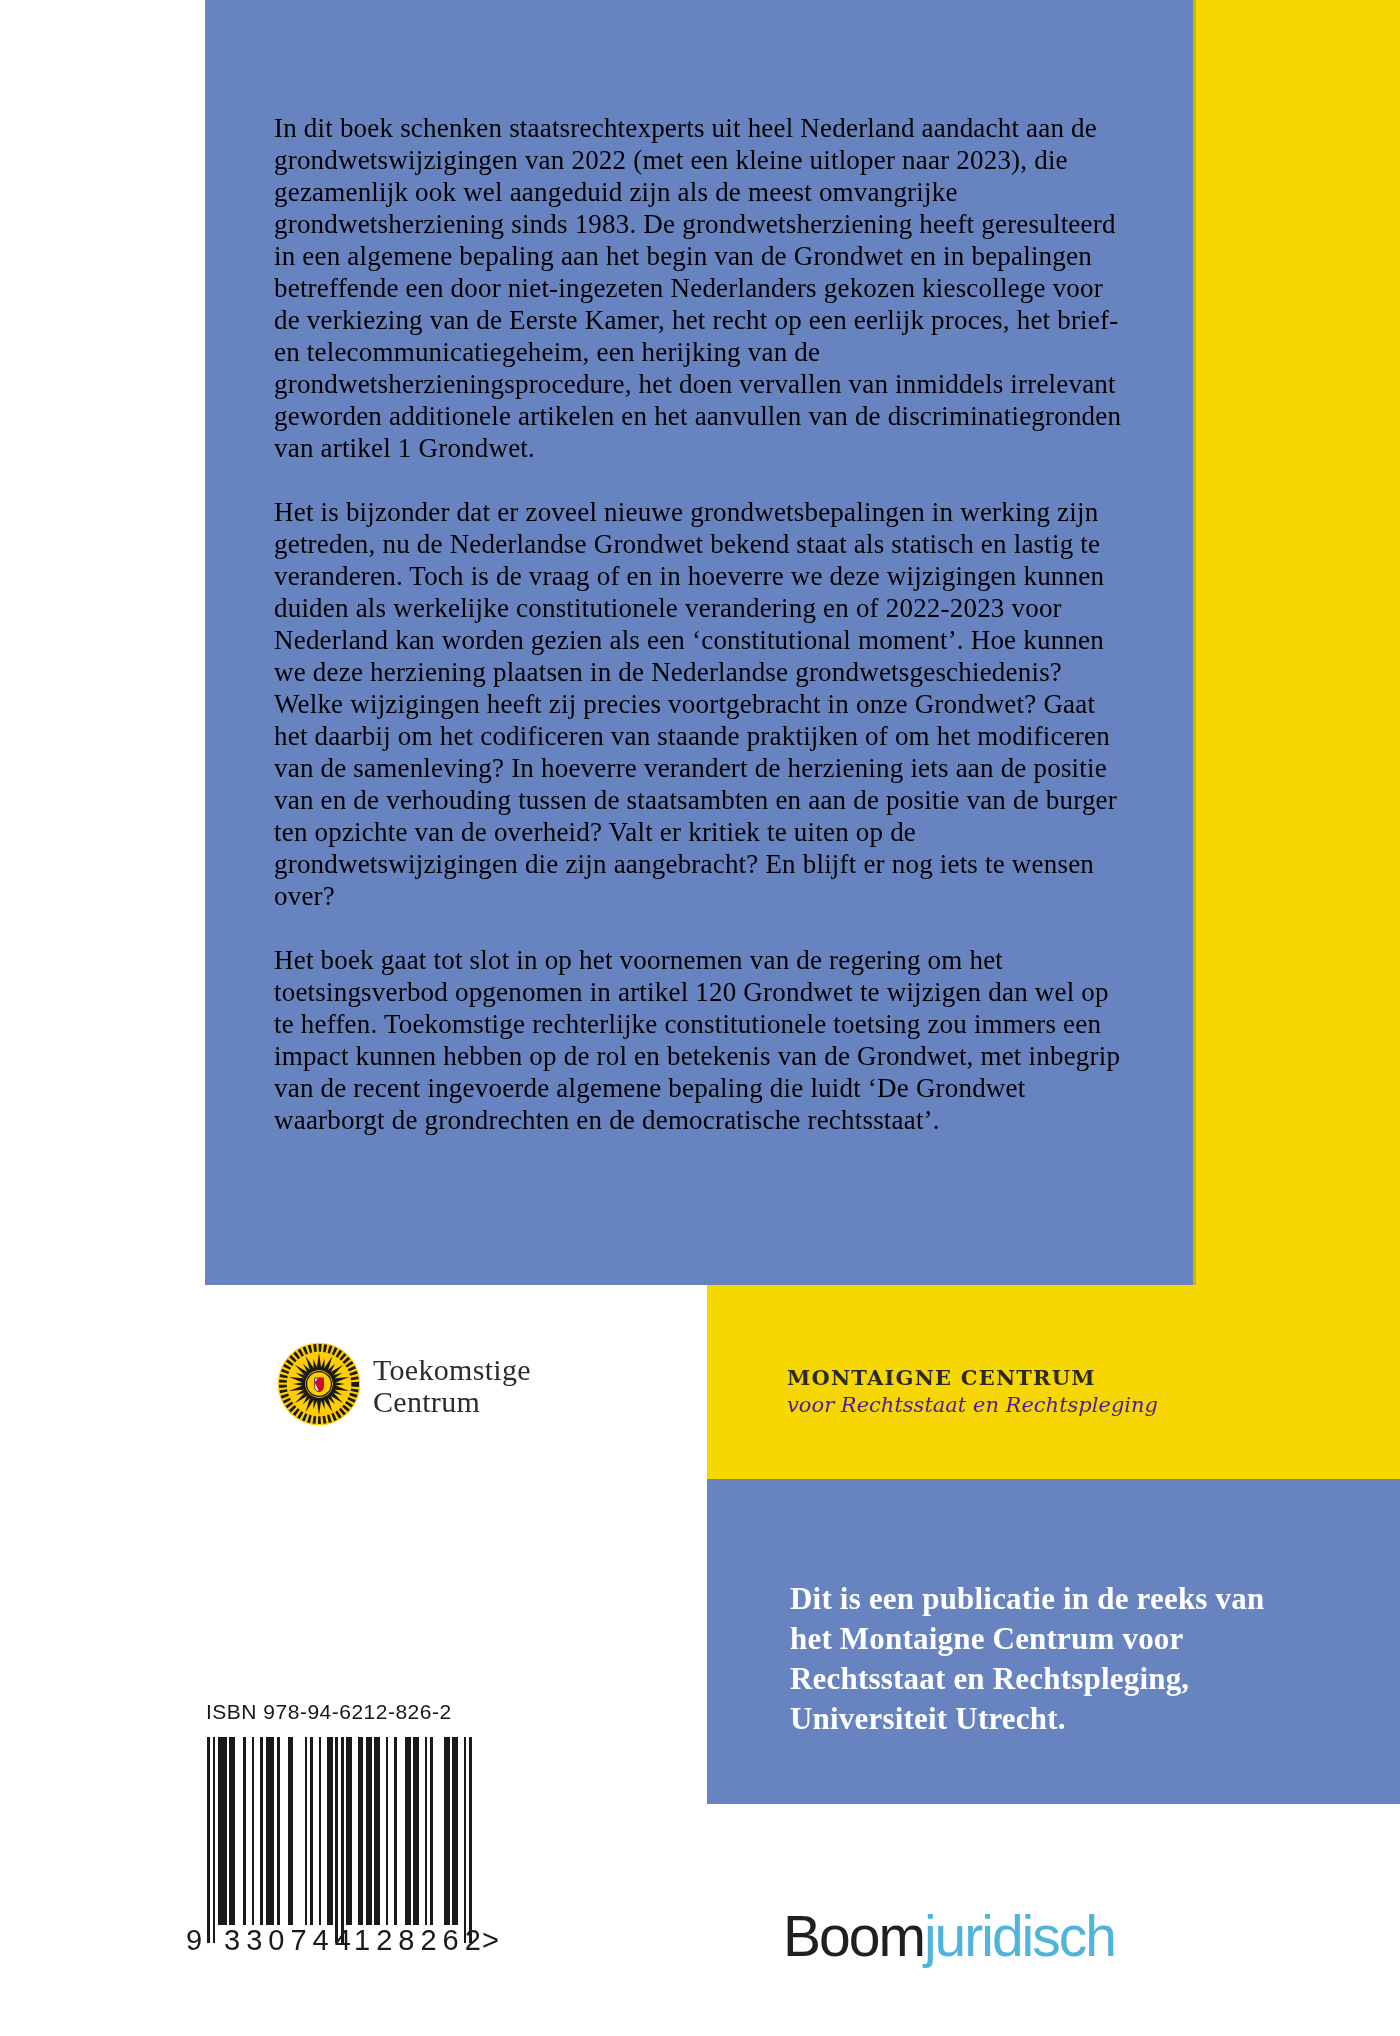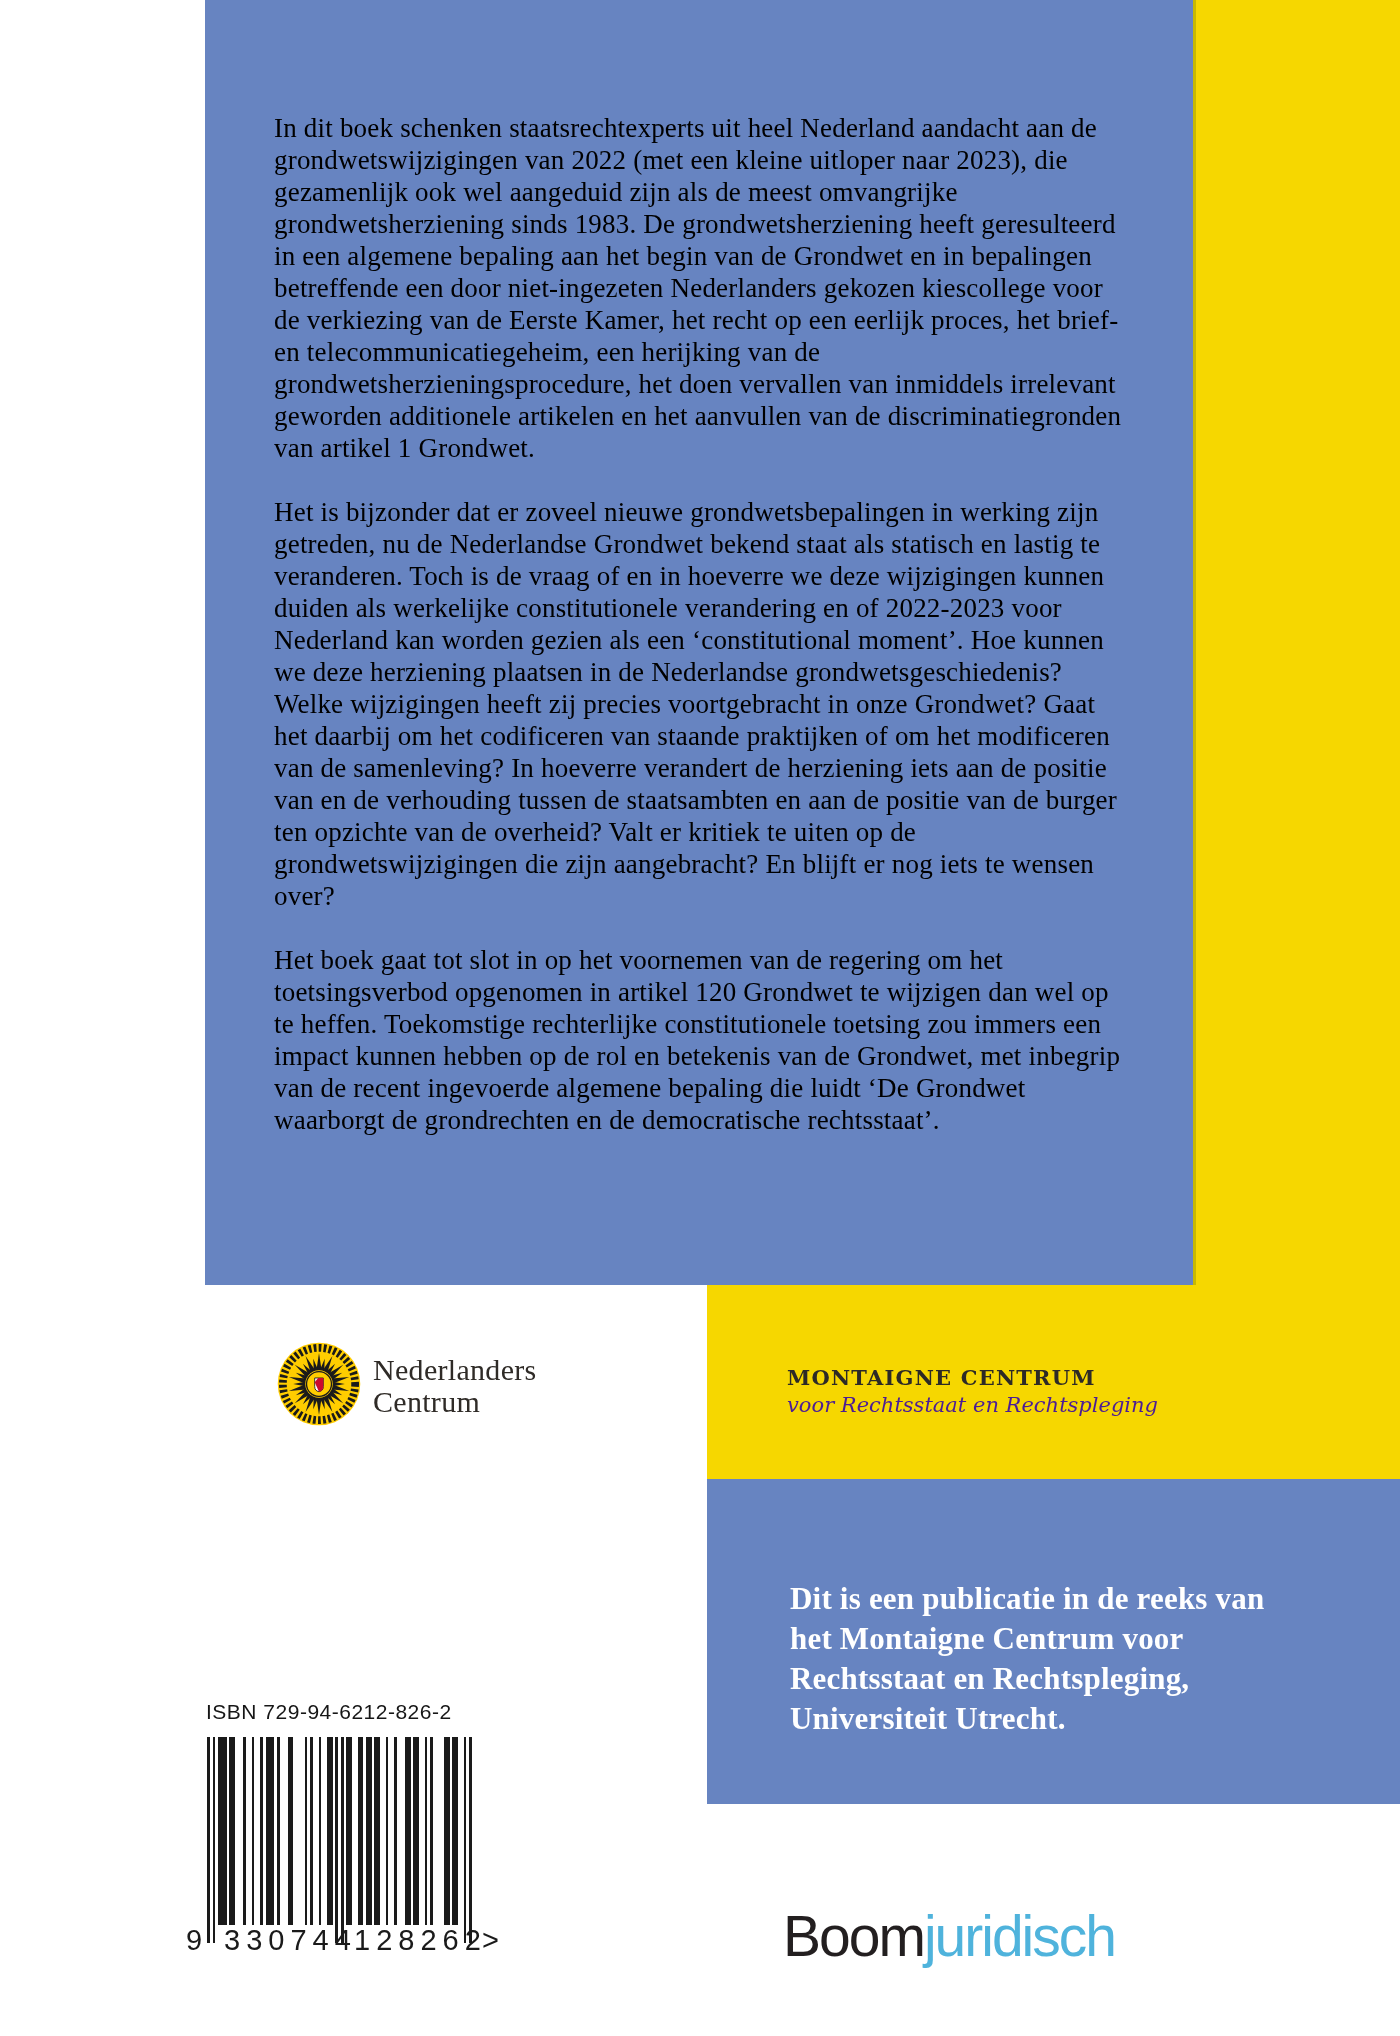--- a/index.html
+++ b/index.html
@@ -132,29 +132,29 @@
         <polygon points="0,-36 3,-16 -3,-16" fill="#1a1a1a" transform="rotate(334.2857142857143)"></polygon>
         <polygon points="0,-30 2.6,-16 -2.6,-16" fill="#1a1a1a" transform="rotate(347.14285714285717)"></polygon>
       </g>
     <circle cx="0" cy="0" r="14.5" fill="#ffcd00" stroke="#1a1a1a" stroke-width="1.5"></circle>
 
     <path d="M -5 -7 L 5 -7 L 5 3 Q 5 8 0 9 Q -5 8 -5 3 Z" fill="#ffffff" stroke="#1a1a1a" stroke-width="1"></path>
     <path d="M 5 -7 L 5 3 Q 5 8 0 9 L -5 -2 L -1 -7 Z" fill="#cc0a2e"></path>
   </svg>
 </div>
 <div class="uu-wordmark">
-  <div>Nederlanders</div>
+  <div>Toekomstige</div>
   <div>Centrum</div>
 </div>
 
 <section class="publication-panel">
   <p>Dit is een publicatie in de reeks van het Montaigne Centrum voor Rechtsstaat en Rechtspleging, Universiteit Utrecht.</p>
 </section>
 
-<div class="isbn-label">ISBN 729-94-6212-826-2</div>
+<div class="isbn-label">ISBN 978-94-6212-826-2</div>
 <div class="barcode" id="barcode">
     <div class="bar" style="left: 0px; width: 2.78947px; height: 206px;"></div>
     <div class="bar" style="left: 5.57895px; width: 2.78947px; height: 206px;"></div>
     <div class="bar" style="left: 11.1579px; width: 8.36842px; height: 188px;"></div>
     <div class="bar" style="left: 22.3158px; width: 5.57895px; height: 188px;"></div>
     <div class="bar" style="left: 36.2632px; width: 2.78947px; height: 188px;"></div>
     <div class="bar" style="left: 44.6316px; width: 2.78947px; height: 188px;"></div>
     <div class="bar" style="left: 53px; width: 2.78947px; height: 188px;"></div>
     <div class="bar" style="left: 58.5789px; width: 8.36842px; height: 188px;"></div>
     <div class="bar" style="left: 69.7368px; width: 2.78947px; height: 188px;"></div>

